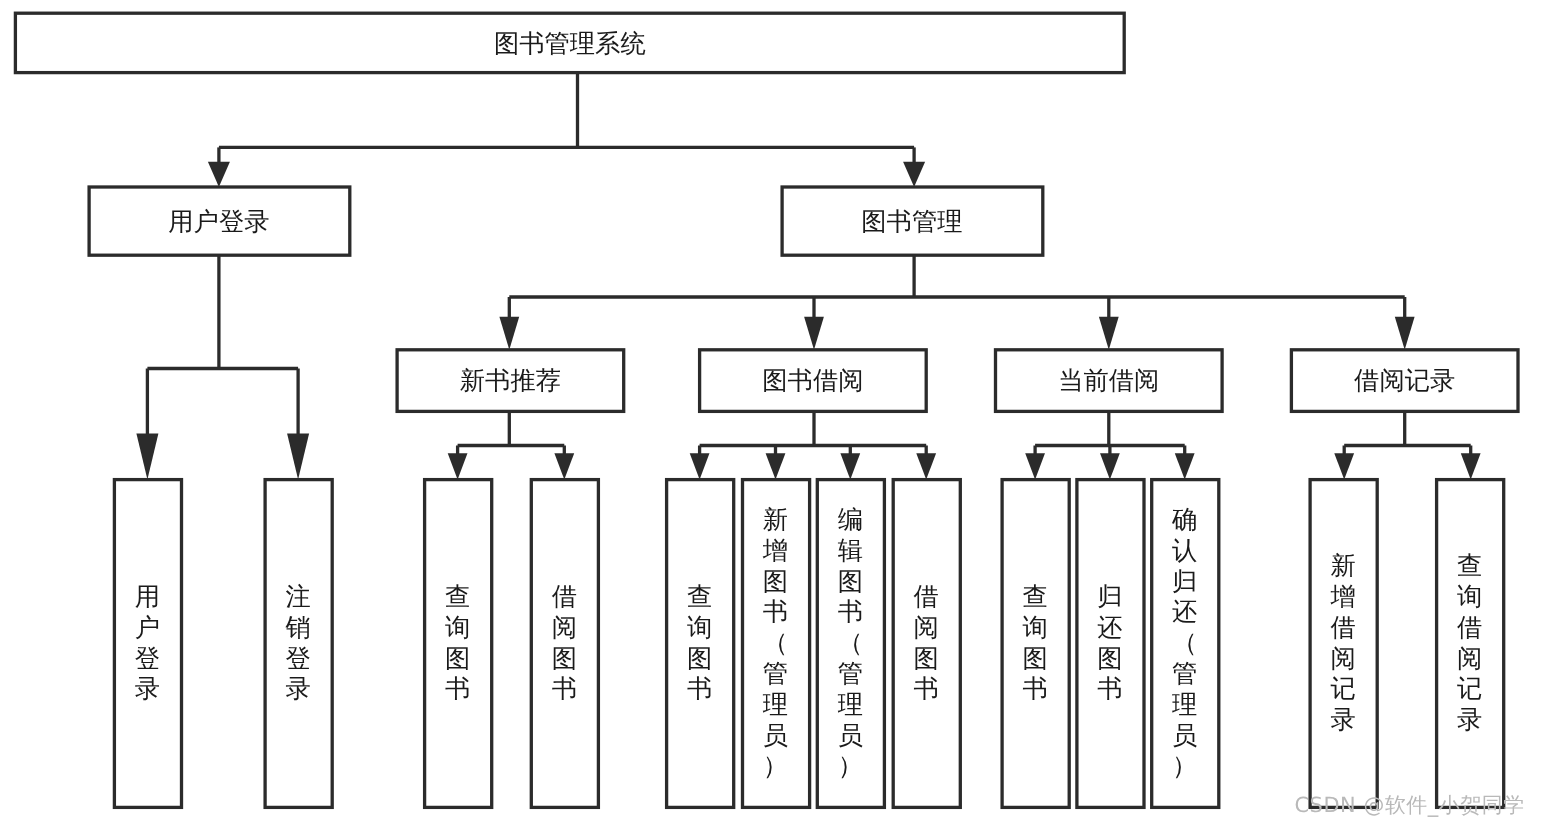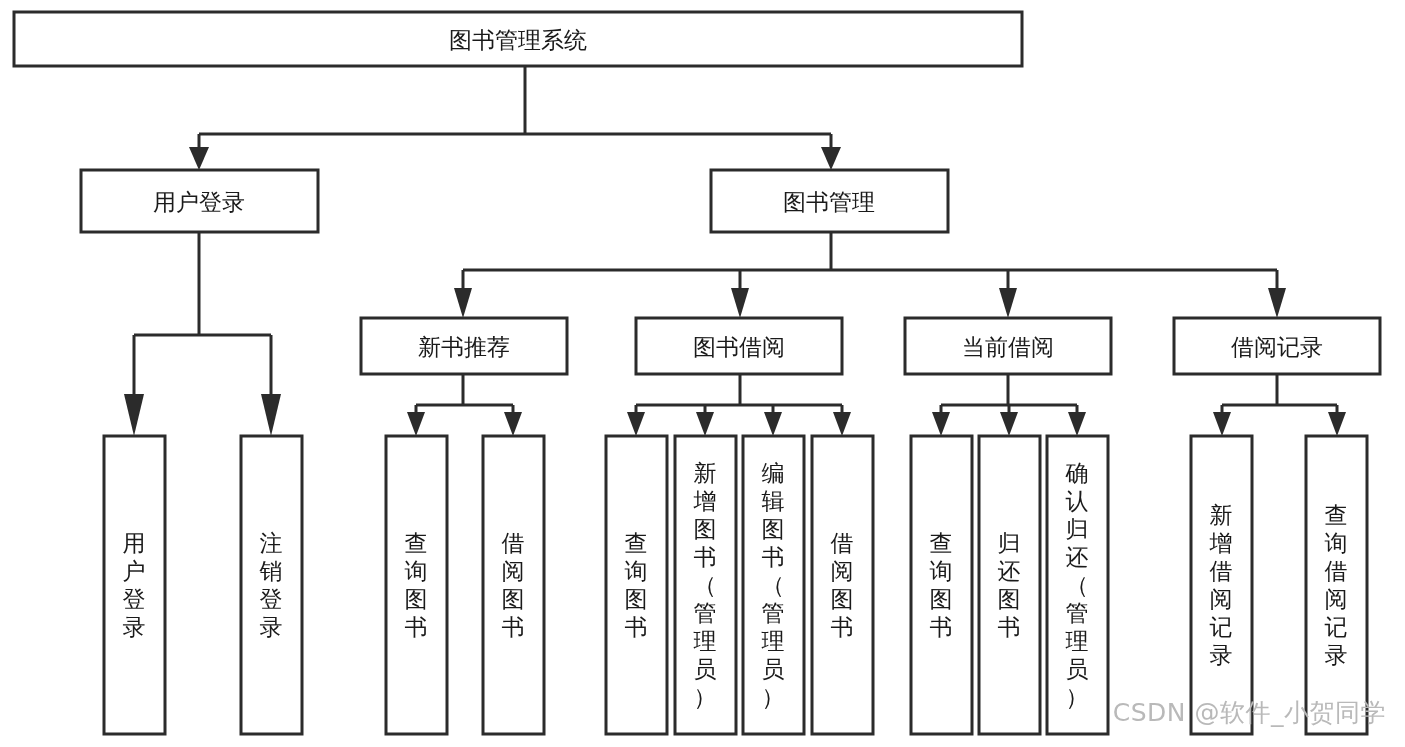--- a/index.html
+++ b/index.html
@@ -51,23 +51,23 @@
   }
   .node-label-v {
     fill: #1a1a1a;
     font-family: "DejaVu Sans", "Liberation Sans", sans-serif;
     font-size: 23px;
     text-anchor: middle;
   }
   .watermark {
     position: absolute;
     right: 8px;
-    bottom: 18px;
+    bottom: 2px;
     color: #b9b9b9;
-    font-size: 25px;
+    font-size: 19px;
     font-family: "DejaVu Sans", "Liberation Sans", sans-serif;
     white-space: nowrap;
     letter-spacing: 0.5px;
     pointer-events: none;
   }
 </style>
 </head>
 <body>
 
 <div id="diagram-root">

